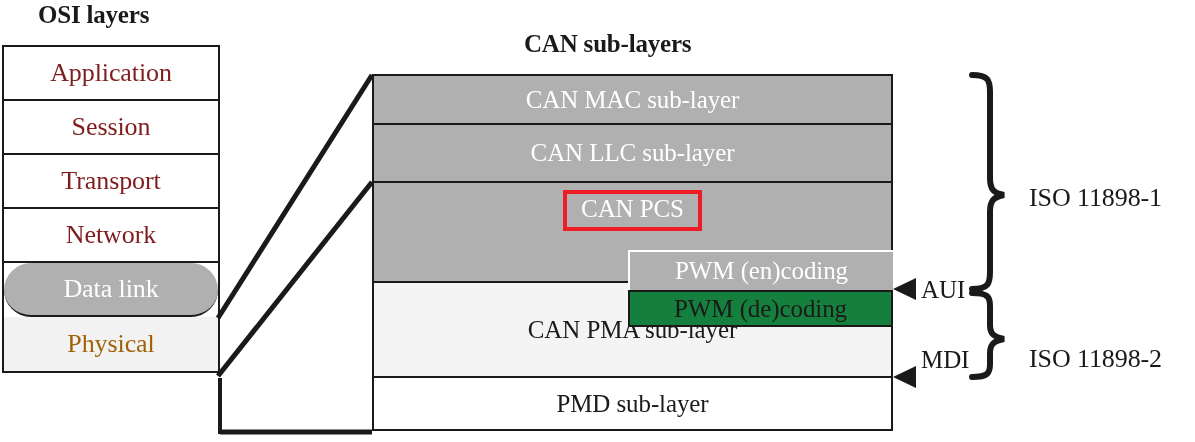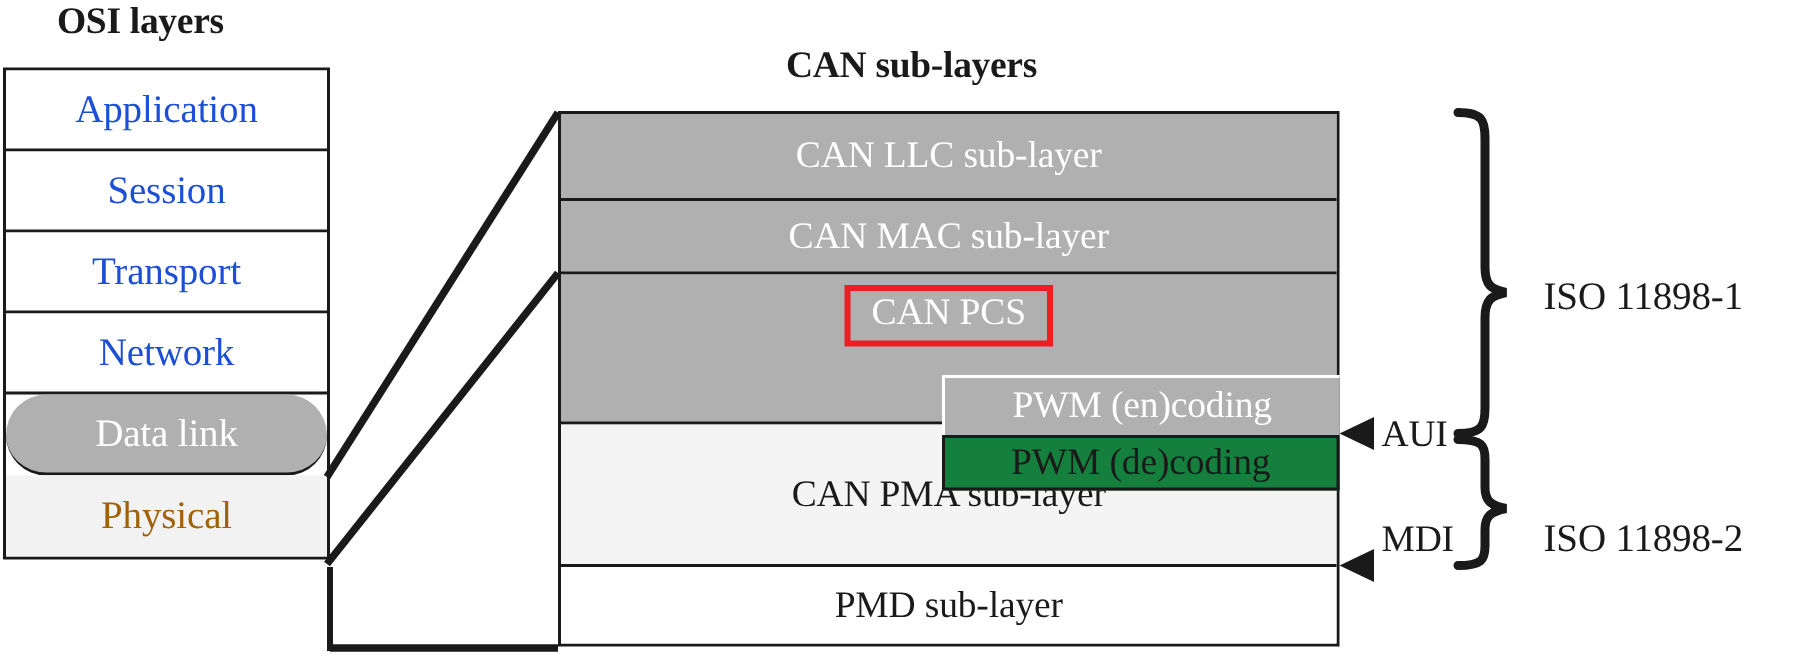--- a/index.html
+++ b/index.html
@@ -42,21 +42,21 @@
     box-sizing: border-box;
   }
   .osi-row {
     height: 54px;
     box-sizing: border-box;
     border-bottom: 2px solid #1a1a1a;
     display: flex;
     align-items: center;
     justify-content: center;
     font-size: 26px;
-    color: #1d4ed8;
+    color: #7f1d1d;
     background: #ffffff;
     letter-spacing: -0.1px;
   }
   .osi-row:last-child { border-bottom: none; }
   .osi-row.mid-gray { background: #b0b0b0; color: #ffffff; border-radius: 27px; }
   .osi-row.light-gray { background: #f2f2f2; color: #a16207; text-align: right; }
 
   
   #can-stack {
     left: 372px;
@@ -184,25 +184,25 @@
     </div>
     <div class="osi-row mid-gray">
       <span>Data link</span>
     </div>
     <div class="osi-row light-gray">
       <span>Physical</span>
     </div>
   </div>
 
   <div class="abs" id="can-stack">
+    <div class="can-row mid-gray" id="row-mac">
+      <span>CAN MAC sub-layer</span>
+    </div>
     <div class="can-row mid-gray" id="row-llc">
       <span>CAN LLC sub-layer</span>
-    </div>
-    <div class="can-row mid-gray" id="row-mac">
-      <span>CAN MAC sub-layer</span>
     </div>
     <div class="can-row mid-gray" id="row-pcs">
       <div id="pcs-label-wrap">
         <span id="pcs-box">CAN PCS</span>
       </div>
     </div>
     <div class="can-row light-gray" id="row-pma">
       <span>CAN PMA sub-layer</span>
     </div>
     <div class="can-row white" id="row-pmd">

